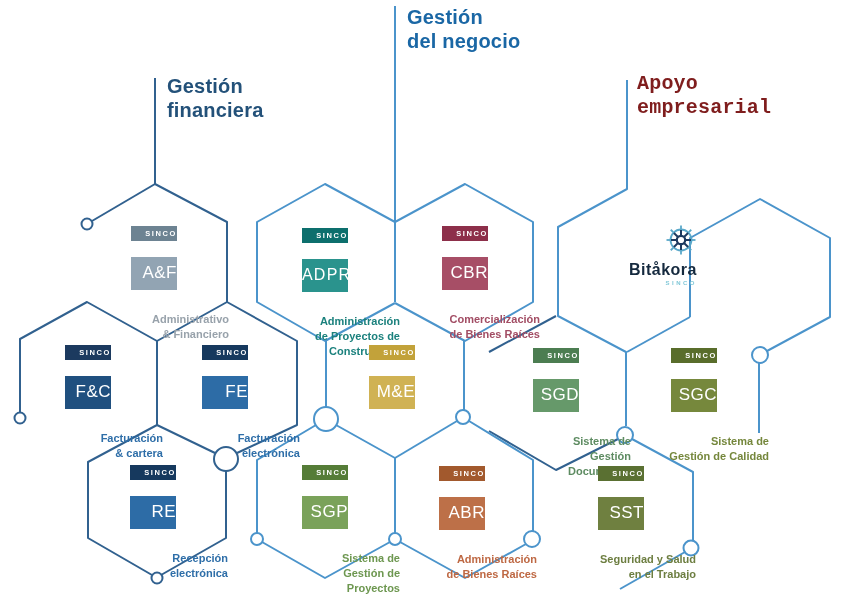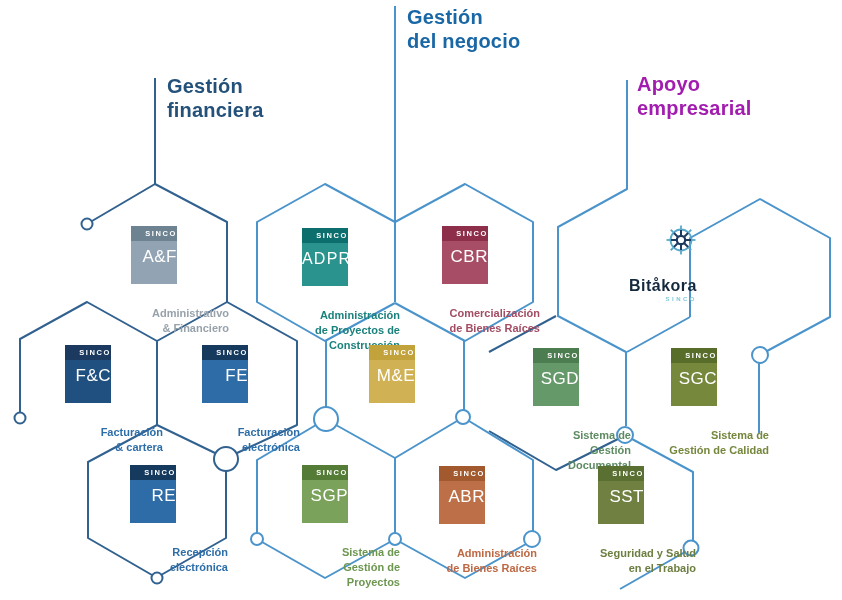--- a/index.html
+++ b/index.html
@@ -5,45 +5,45 @@
   html,body{margin:0;padding:0;background:#fff;}
   body{width:842px;height:600px;position:relative;overflow:hidden;
        font-family:"Liberation Sans",sans-serif;}
   .stage{position:absolute;left:0;top:0;width:842px;height:600px;}
   svg.net{position:absolute;left:0;top:0;}
 
   .title{position:absolute;white-space:pre-line;font-size:20px;line-height:24px;
          font-weight:700;letter-spacing:.2px;}
   .t-fin{left:167px;top:74px;color:#235179;}
   .t-neg{left:407px;top:5px;color:#1a67a5;}
-  .t-apo{left:637px;top:72px;color:#a21caf;}
+  .t-apo{left:637px;top:72px;color:#7f1d1d;font-family:Liberation Mono, monospace;}
 
   .card{position:absolute;width:150px;text-align:right;}
   .tag{margin:0 auto;width:46px;height:15px;line-height:16px;font-size:7.5px;
        font-weight:700;letter-spacing:1.6px;color:#fff;background:var(--tag);}
-  .box{margin:0 auto;width:46px;height:43px;line-height:31px;font-size:17px;
+  .box{margin:16px auto;width:46px;height:33px;line-height:31px;font-size:17px;
        letter-spacing:.5px;color:#fff;background:var(--box);}
   .p-adpro .box{font-size:16px;letter-spacing:1.2px;}
   .caption{margin-top:22px;font-size:11px;line-height:15px;font-weight:700;
            color:var(--cap);white-space:pre-line;}
 
   .p-af{--tag:#6d8392;--box:#92a4b3;--cap:#98a2ab;}
   .p-adpro{--tag:#0d6f6d;--box:#2a938d;--cap:#1b817d;}
   .p-cbr{--tag:#8d2f4a;--box:#a74e66;--cap:#a24d64;}
   .p-fc{--tag:#1c3a5f;--box:#20507f;--cap:#2e6ea8;}
   .p-fe{--tag:#16395e;--box:#2d6ca6;--cap:#2e6ea8;}
   .p-me{--tag:#c2a23a;--box:#d0b254;--cap:#c8a94b;}
   .p-sgd{--tag:#4c7d51;--box:#66996a;--cap:#5d8b61;}
   .p-sgc{--tag:#596d2b;--box:#76883c;--cap:#75873c;}
   .p-re{--tag:#16395e;--box:#2d6ca6;--cap:#2e6ea8;}
   .p-sgp{--tag:#557c37;--box:#7aa25a;--cap:#6d9750;}
   .p-abr{--tag:#a2592d;--box:#bd7048;--cap:#be6843;}
   .p-sst{--tag:#5a7032;--box:#6f8040;--cap:#6d7e41;}
 
-  .bita-name{font-size:16px;font-weight:700;letter-spacing:.5px;color:#15293e;margin-top:17px;}
+  .bita-name{font-size:16px;font-weight:700;letter-spacing:.5px;color:#15293e;margin-top:1px;}
   .bita-sinco{font-size:6px;font-weight:700;letter-spacing:2.5px;color:#82c8d8;margin-top:1px;}
   .p-bita{--cap:#2f9fd6;}
   .p-link{--cap:#8b9096;}
   .p-link .caption{margin-top:10px;}
 </style>
 </head>
 <body>
 
 <div class="stage">
 

